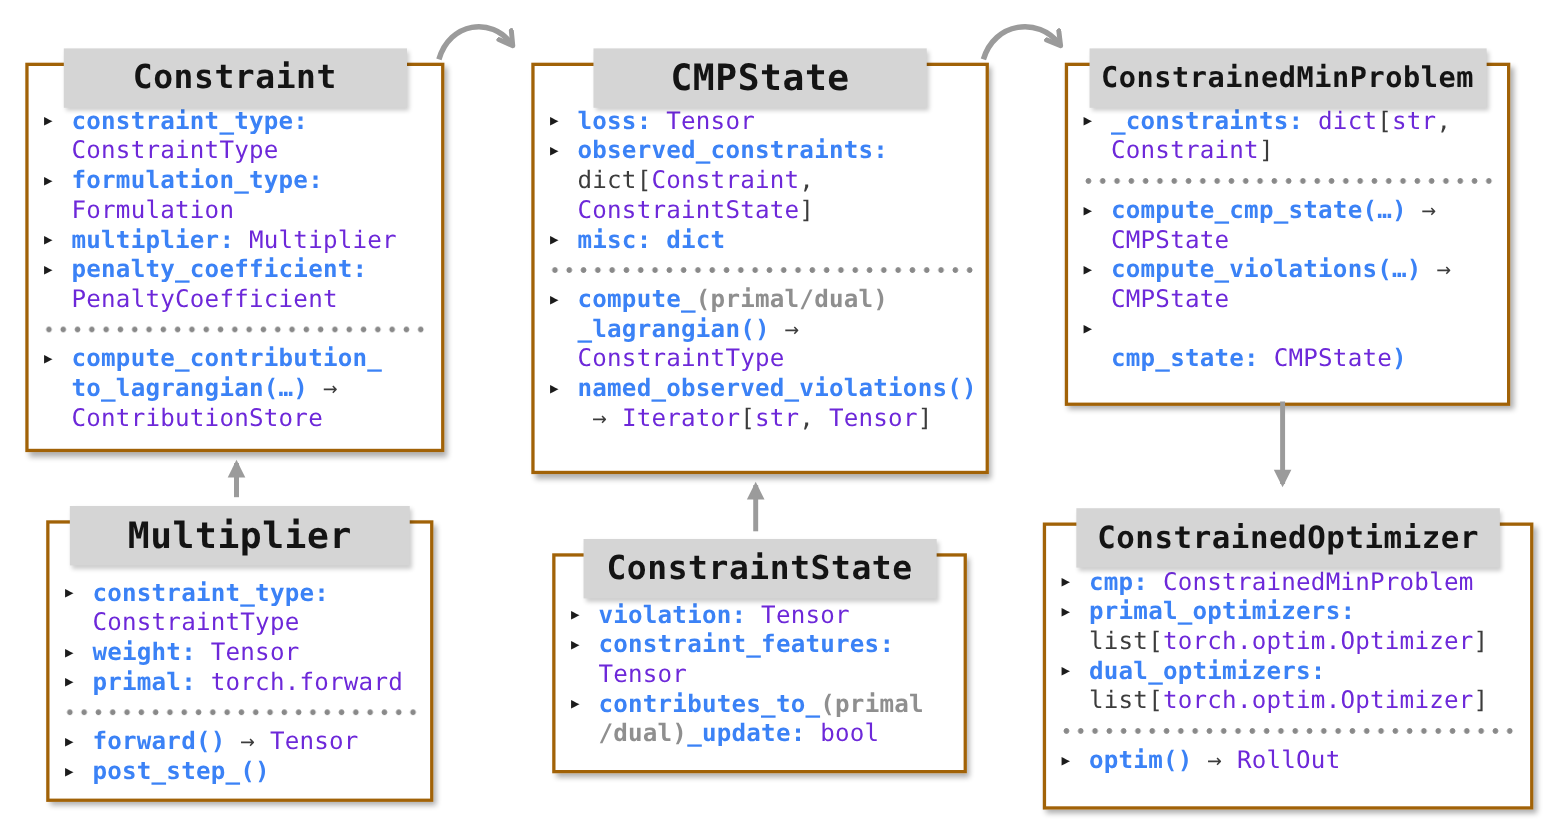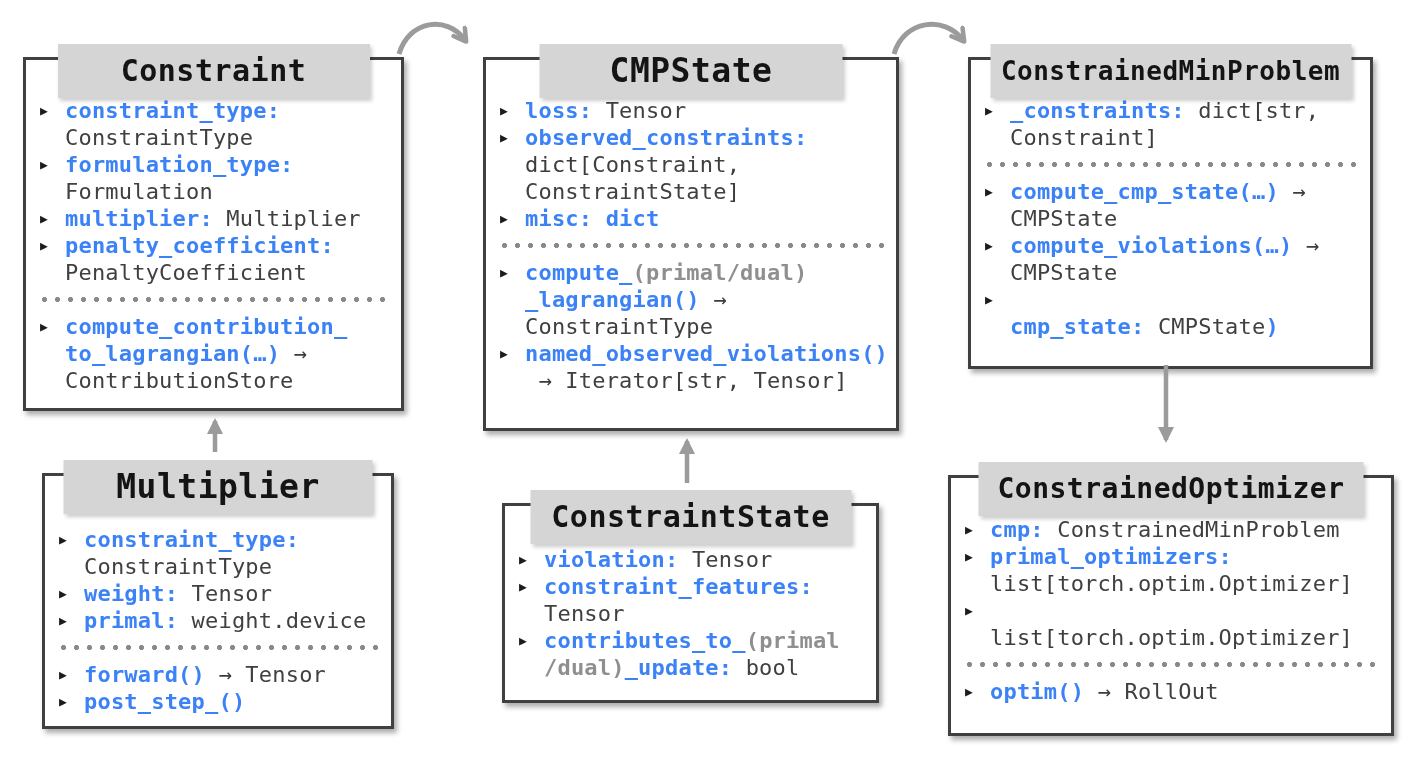--- a/index.html
+++ b/index.html
@@ -3,21 +3,21 @@
 <meta charset="utf-8">
 <style>
   html,body { margin:0; padding:0; background:#ffffff; }
   .canvas {
     position:relative; width:1412px; height:760px; background:#ffffff;
     overflow:hidden;
     font-family:"DejaVu Sans Mono","Liberation Mono",monospace;
   }
   .classbox {
     position:absolute; background:#ffffff;
-    border:3px solid #404040;
+    border:3px solid #a16207;
     box-shadow:3px 4px 5px rgba(0,0,0,0.32);
   }
   .hdr {
     position:absolute; top:-16px; left:50%; transform:translateX(-50%);
     height:54px; line-height:54px; background:#d5d5d5;
     color:#141414; font-weight:bold; text-align:center;
     letter-spacing:0.5px; box-shadow:2px 3px 4px rgba(0,0,0,0.20);
     white-space:nowrap; z-index:2;
   }
   .box-body { position:relative; padding:37px 6px 0 12px; }
@@ -36,21 +36,21 @@
   .b3 .box-body { padding-top:50px; }
   .b4 .box-body { padding-top:40px; }
   .b5 .box-body { padding-top:38px; }
   .line {
     position:relative; white-space:pre; font-size:22px;
     line-height:27px; height:27px; padding-left:27px; letter-spacing:0.2px;
   }
   .blt { position:absolute; left:2px; top:0px; font-size:13px; color:#1c1c1c; letter-spacing:0; }
   .seg-kw    { font-weight:bold; color:#3b82f6; }
   .seg-plain { color:#3c3c3c; }
-  .seg-type  { color:#404040; }
+  .seg-type  { color:#6d28d9; }
   .seg-gray  { font-weight:bold; color:#8f8f8f;text-align:center; }
   .divider {
     height:7px; margin:10px 4px 10px 0;
     background-image:radial-gradient(circle, #898989 2.2px, rgba(0,0,0,0) 2.9px);
     background-size:13px 7px; background-repeat:repeat-x; background-position:0 50%;
   }
   svg.arrows { position:absolute; left:0; top:0; z-index:3; pointer-events:none; }
 </style>
 </head>
 <body>
@@ -105,21 +105,21 @@
         <div class="line"><span class="seg-kw">cmp_state:</span><span class="seg-type"> CMPState</span><span class="seg-kw">)</span></div>
       </div>
   </div>
 
   <div class="classbox b3">
     <div class="hdr">Multiplier</div>
     <div class="box-body">
         <div class="line"><span class="blt">▶</span><span class="seg-kw">constraint_type:</span></div>
         <div class="line"><span class="seg-type">ConstraintType</span></div>
         <div class="line"><span class="blt">▶</span><span class="seg-kw">weight:</span><span class="seg-type"> Tensor</span></div>
-        <div class="line"><span class="blt">▶</span><span class="seg-kw">primal:</span><span class="seg-type"> weight.device</span></div>
+        <div class="line"><span class="blt">▶</span><span class="seg-kw">primal:</span><span class="seg-type"> torch.forward</span></div>
         <div class="divider"></div>
         <div class="line"><span class="blt">▶</span><span class="seg-kw">forward() </span><span class="seg-plain">→</span><span class="seg-type"> Tensor</span></div>
         <div class="line"><span class="blt">▶</span><span class="seg-kw">post_step_()</span></div>
       </div>
   </div>
 
   <div class="classbox b4">
     <div class="hdr">ConstraintState</div>
     <div class="box-body">
         <div class="line"><span class="blt">▶</span><span class="seg-kw">violation:</span><span class="seg-type"> Tensor</span></div>
@@ -129,21 +129,21 @@
         <div class="line"><span class="seg-gray">/dual)</span><span class="seg-kw">_update:</span><span class="seg-type"> bool</span></div>
       </div>
   </div>
 
   <div class="classbox b5">
     <div class="hdr">ConstrainedOptimizer</div>
     <div class="box-body">
         <div class="line"><span class="blt">▶</span><span class="seg-kw">cmp:</span><span class="seg-type"> ConstrainedMinProblem</span></div>
         <div class="line"><span class="blt">▶</span><span class="seg-kw">primal_optimizers:</span></div>
         <div class="line"><span class="seg-plain">list[</span><span class="seg-type">torch.optim.Optimizer</span><span class="seg-plain">]</span></div>
-        <div class="line"><span class="blt">▶</span></div>
+        <div class="line"><span class="blt">▶</span><span class="seg-kw">dual_optimizers:</span></div>
         <div class="line"><span class="seg-plain">list[</span><span class="seg-type">torch.optim.Optimizer</span><span class="seg-plain">]</span></div>
         <div class="divider"></div>
         <div class="line"><span class="blt">▶</span><span class="seg-kw">optim() </span><span class="seg-plain">→</span><span class="seg-type"> RollOut</span></div>
       </div>
   </div>
 
   <svg class="arrows" width="1412" height="760" viewBox="0 0 1412 760">
     <defs>
       <marker id="mTri" markerUnits="userSpaceOnUse" markerWidth="22" markerHeight="22" refX="14" refY="10" orient="auto">
         <path d="M1,2 L17,10 L1,18 Z" fill="#9b9b9b"></path>

